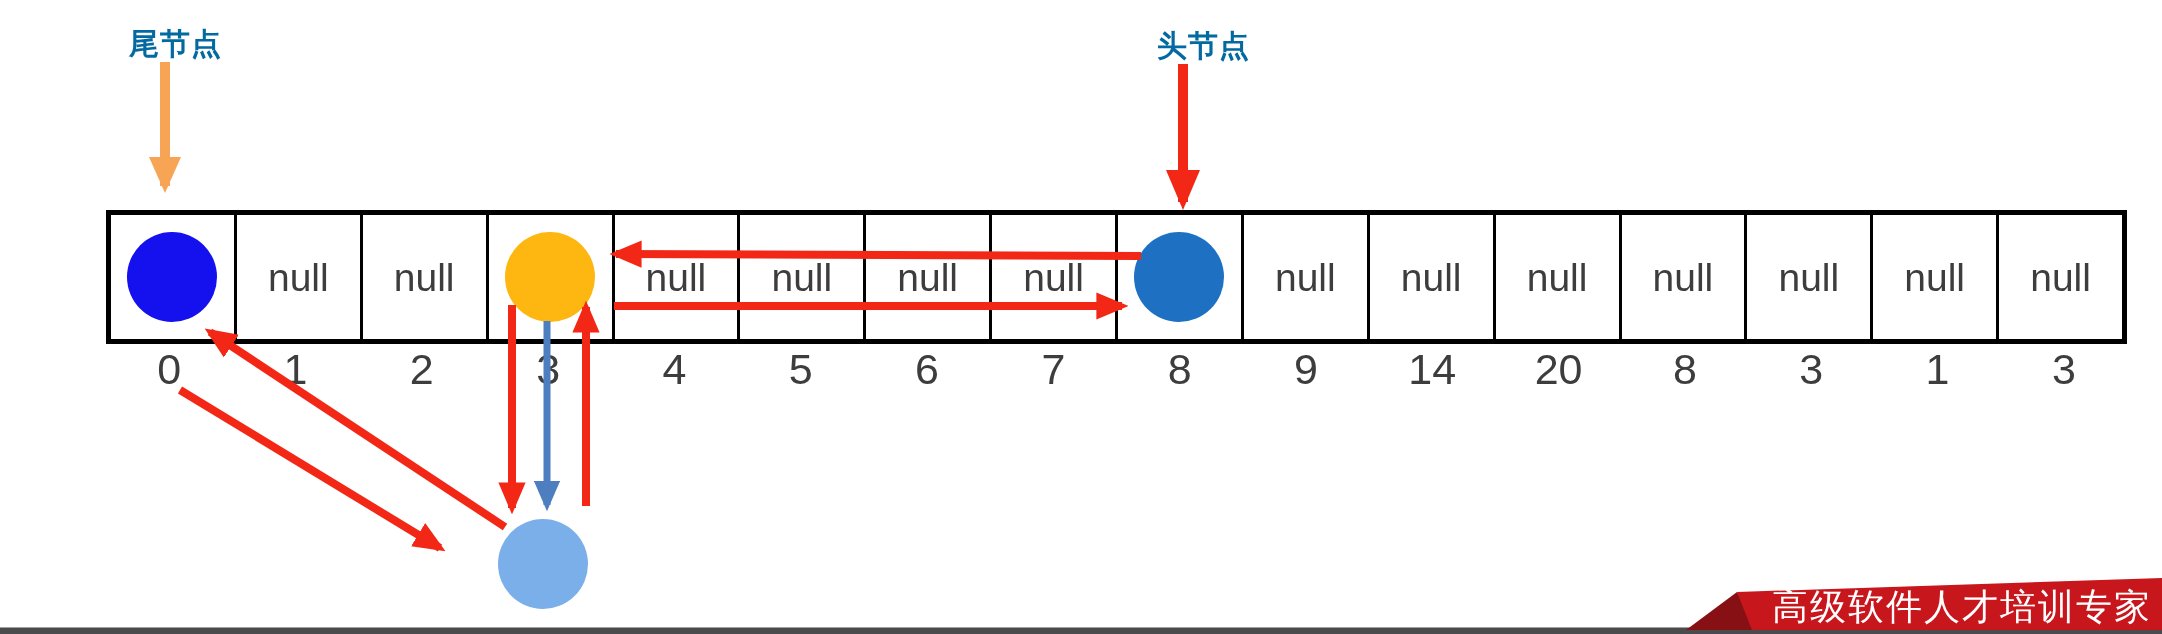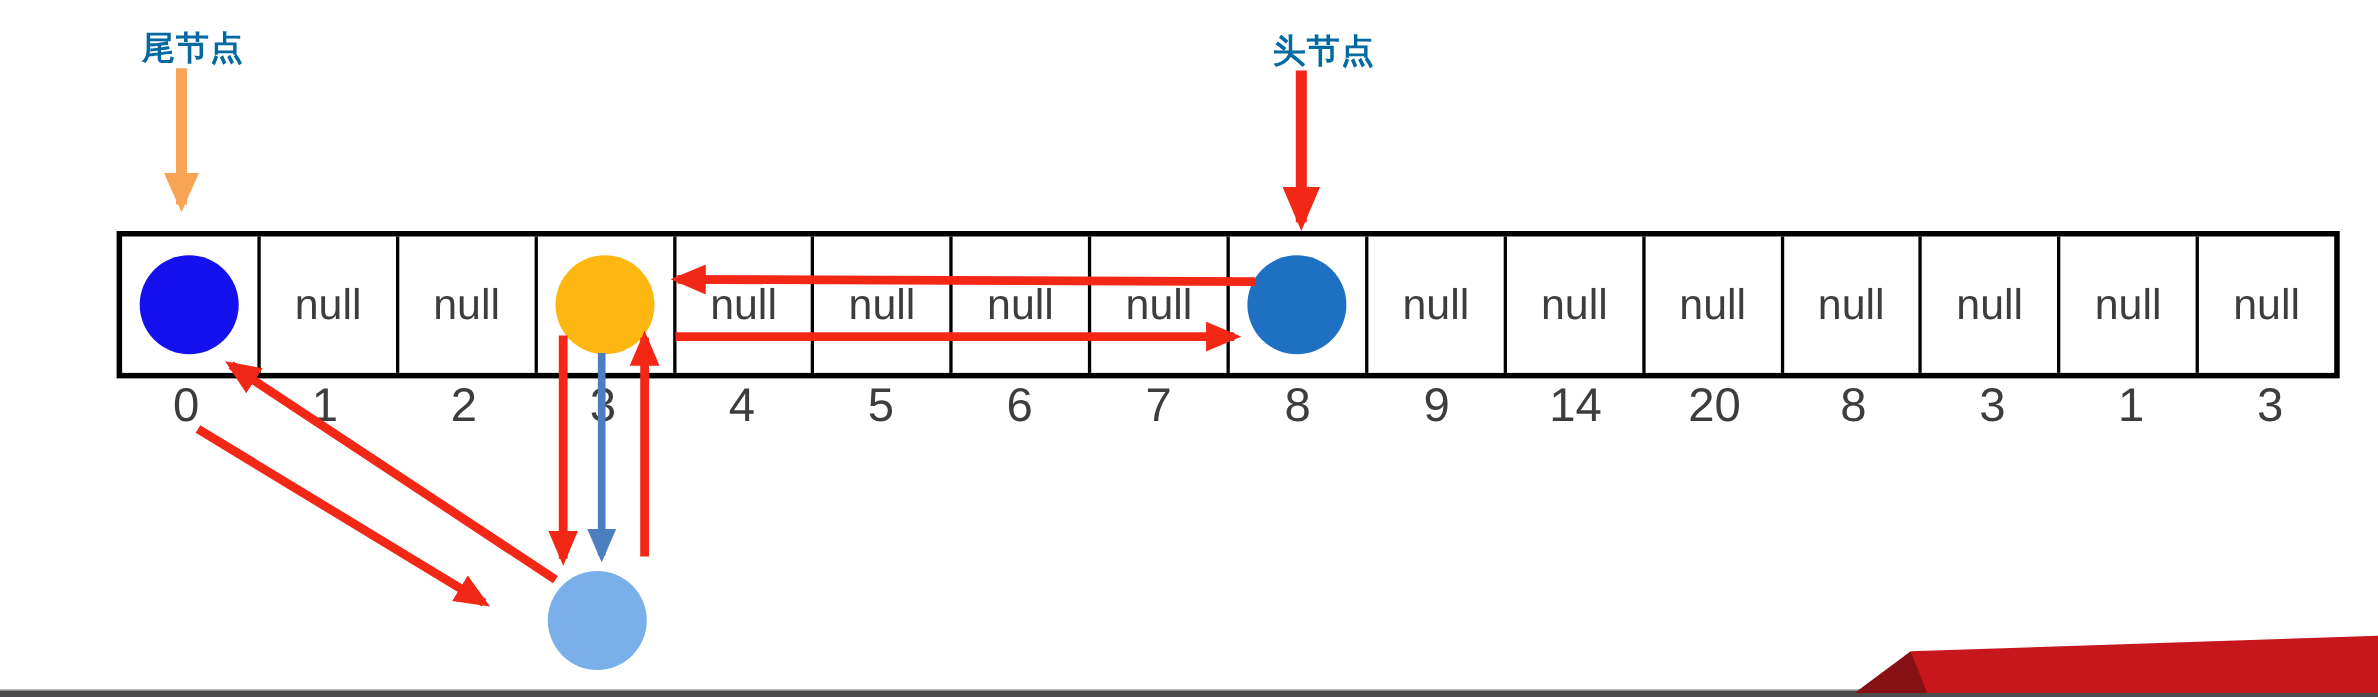--- a/index.html
+++ b/index.html
@@ -166,14 +166,15 @@
     <line class="st-red" x1="505" y1="527" x2="210" y2="332" stroke-width="8" marker-end="url(#ah-red)"></line>
 
     <line class="st-red" x1="180" y1="390" x2="440" y2="548" stroke-width="8" marker-end="url(#ah-red)"></line>
   </svg>
 
   <div class="bottom-bar"></div>
   <svg class="overlay" width="2162" height="634" viewBox="0 0 2162 634">
     <polygon id="ribbon-fold" points="1686,630 1737,592 1759,630" fill="#871015"></polygon>
     <polygon id="ribbon-main" points="1737,592 2162,578 2162,630 1752,630" fill="#c8161d"></polygon>
   </svg>
+  <div class="ribbon-text">高级软件人才培训专家</div>
 
 </div>
 
 </body></html>

